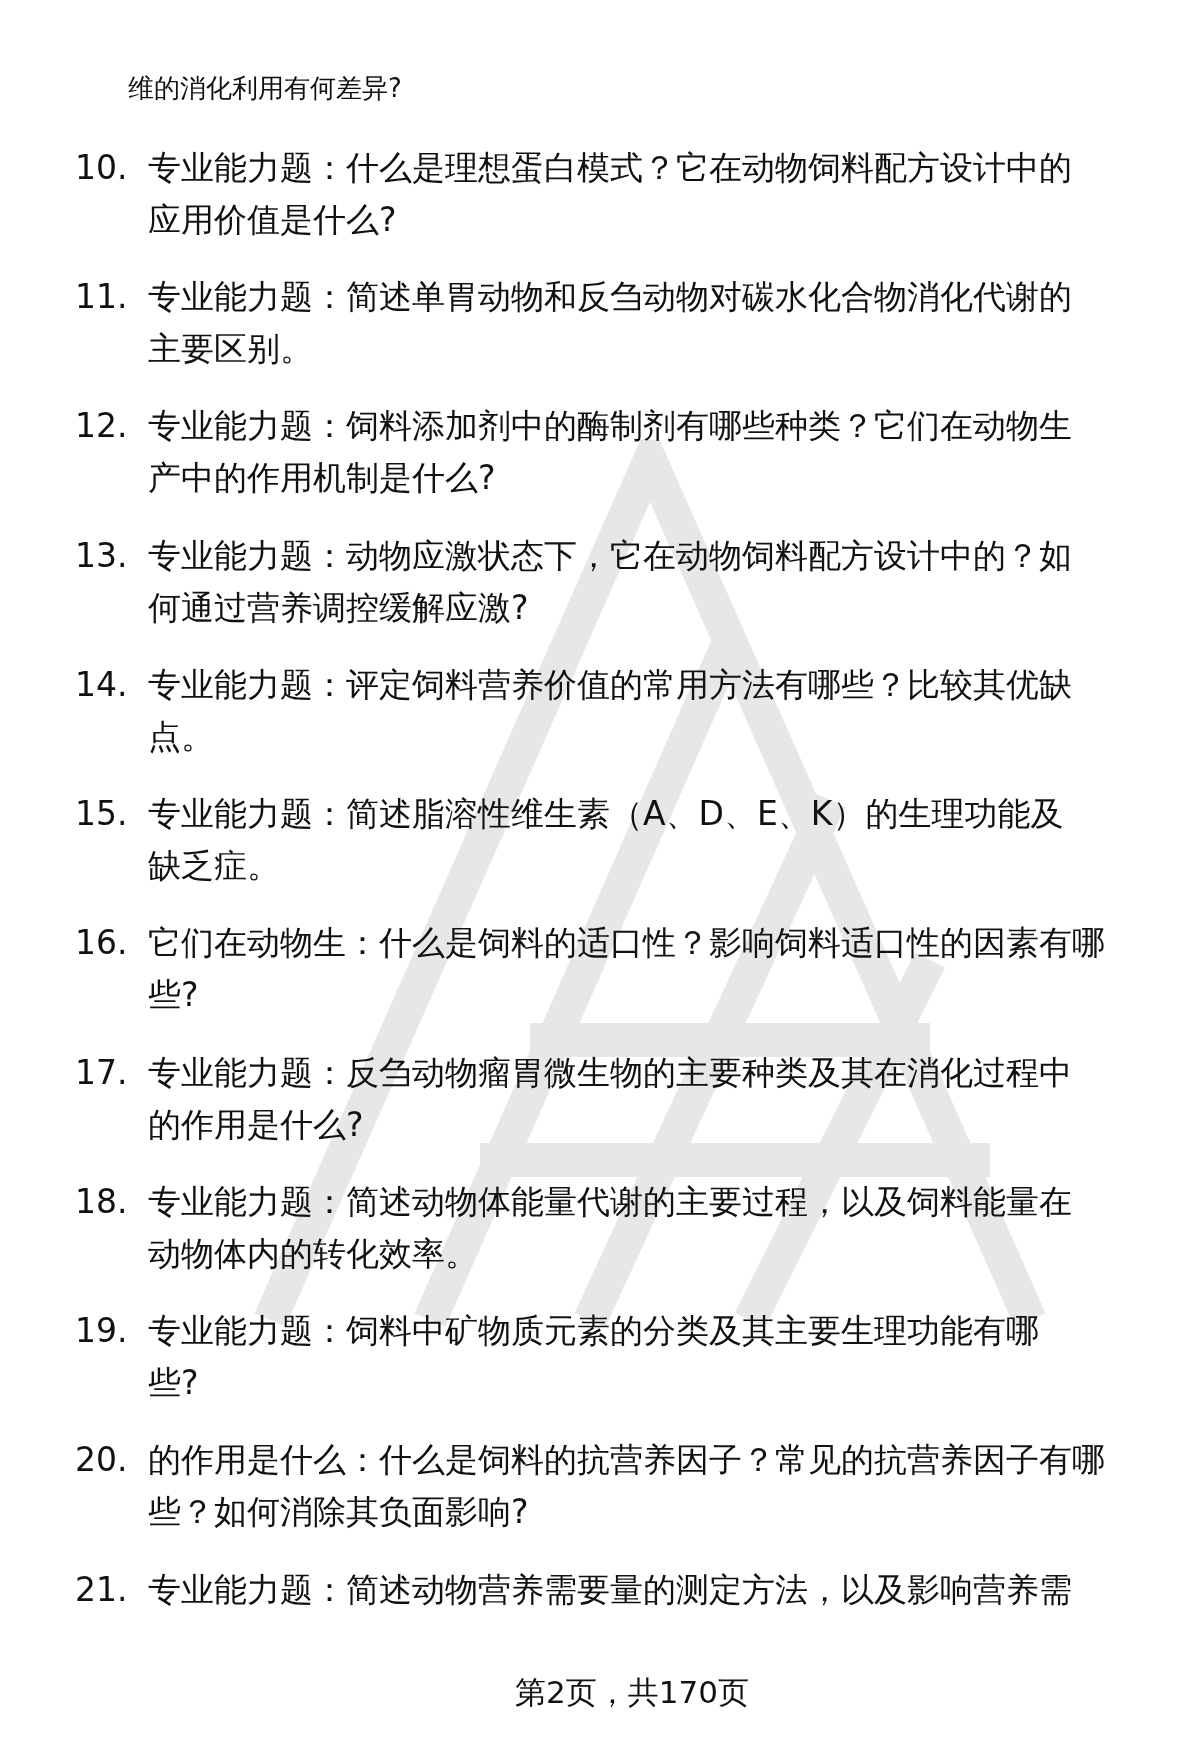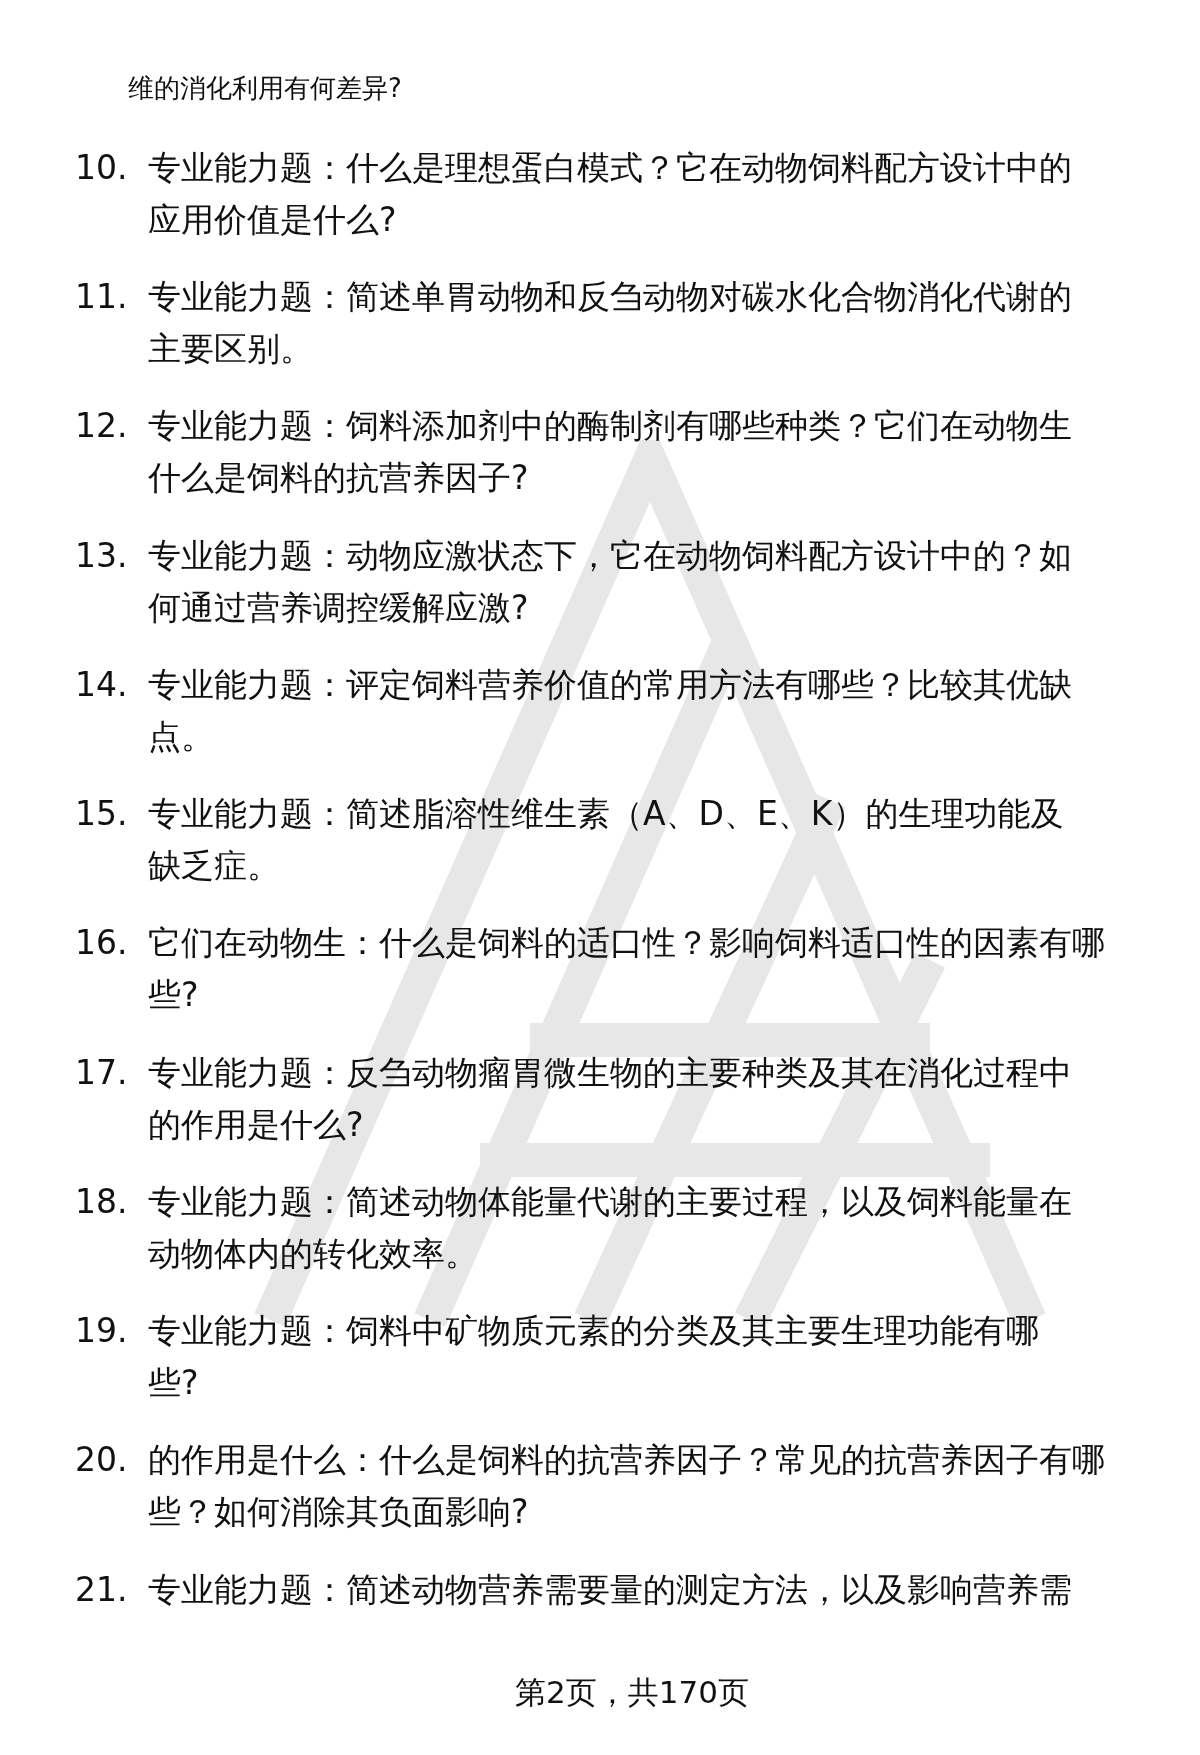--- a/index.html
+++ b/index.html
@@ -61,21 +61,21 @@
     <span class="num">11.</span>
     <div class="text">
         <span class="line">专业能力题：简述单胃动物和反刍动物对碳水化合物消化代谢的</span>
         <span class="line">主要区别。</span>
       </div>
   </div>
   <div class="item" style="top:400px">
     <span class="num">12.</span>
     <div class="text">
         <span class="line">专业能力题：饲料添加剂中的酶制剂有哪些种类？它们在动物生</span>
-        <span class="line">什么是饲料的抗营养因子?</span>
+        <span class="line">产中的作用机制是什么?</span>
       </div>
   </div>
   <div class="item" style="top:530px">
     <span class="num">13.</span>
     <div class="text">
         <span class="line">专业能力题：动物应激状态下，它在动物饲料配方设计中的？如</span>
         <span class="line">何通过营养调控缓解应激?</span>
       </div>
   </div>
   <div class="item" style="top:659px">

